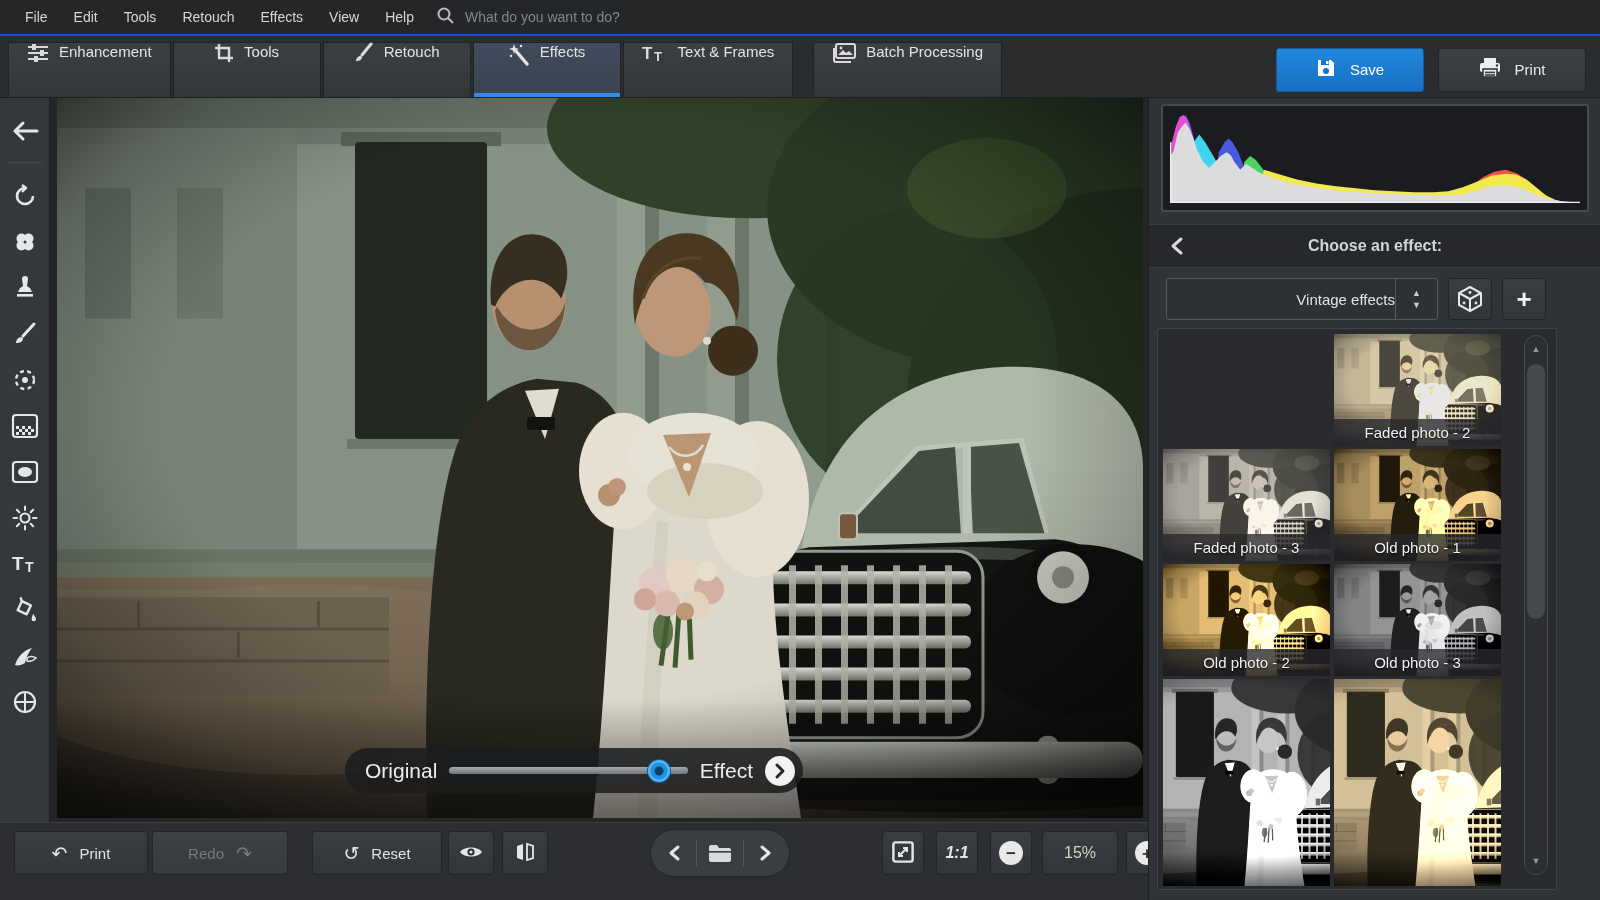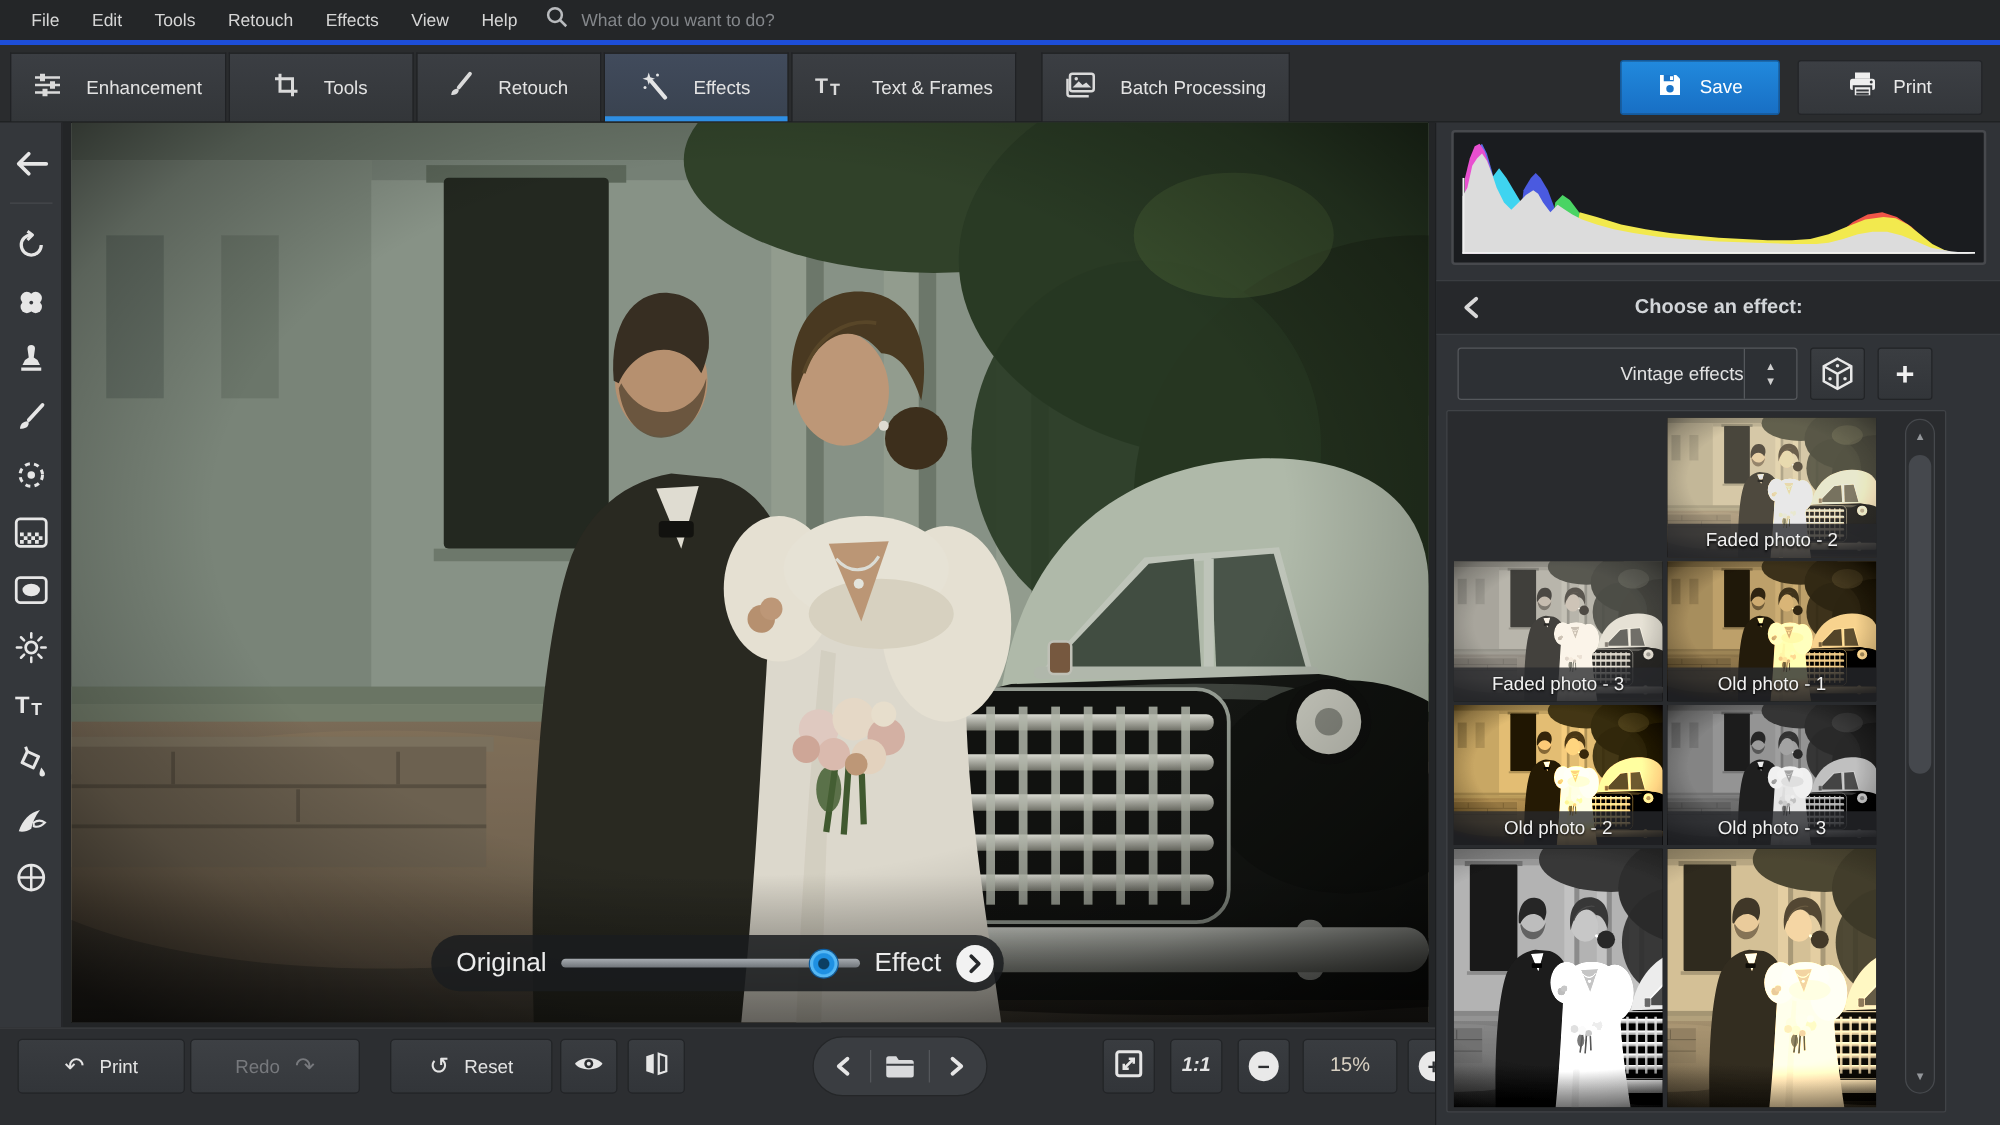--- a/index.html
+++ b/index.html
@@ -1,34 +1,34 @@
 <!DOCTYPE html>
 <html><head>
 <meta charset="utf-8">
 <style>
   html,body{margin:0;padding:0;background:#1b1c1e;}
   *{box-sizing:border-box;font-family:"Liberation Sans",sans-serif;}
   #app{position:relative;width:1600px;height:900px;background:#232527;overflow:hidden;color:#d8d8d8;}
 
   
-  .menubar{position:absolute;left:0;top:0;width:1600px;height:36px;background:#242628;display:flex;align-items:center;padding-left:12px;border-bottom:4px solid #1d4ed8;}
+  .menubar{position:absolute;left:0;top:0;width:1600px;height:36px;background:#242628;display:flex;align-items:center;padding-left:12px;border-bottom:2px solid #1d4ed8;}
   .menu-item{padding:0 13px;font-size:14px;color:#d6d6d6;line-height:36px;cursor:default;}
   .searchbox{display:flex;align-items:center;margin-left:10px;gap:9px;}
   .search-input{background:transparent;border:none;outline:none;font-size:14px;color:#b8babd;width:260px;}
   .search-input::placeholder{color:#84878b;}
 
   
   .tabbar{position:absolute;left:0;top:36px;width:1600px;height:62px;background:#2a2c2e;display:flex;align-items:stretch;padding:6px 0 0 8px;border-bottom:1px solid #1d1f21;}
-  .tab{display:flex;align-items:center;justify-content:center;gap:20px;min-width:148px;padding:0 18px;margin-right:2px;background:linear-gradient(#3b3e43,#333639);border:1px solid #202225;border-bottom:none;font-size:15px;color:#e3e3e3;position:relative;cursor:pointer;}
+  .tab{display:flex;justify-content:center;gap:10px;min-width:148px;padding:0 18px;margin-right:2px;background:linear-gradient(#3b3e43,#333639);border:1px solid #202225;border-bottom:none;font-size:15px;color:#e3e3e3;position:relative;cursor:pointer;}
   .tab .ticon{opacity:.92;}
   .tab.active{background:linear-gradient(#414b5c,#39424f);}
   .tab.active::after{content:"";position:absolute;left:0;right:0;bottom:0;height:4px;background:#2e8ee3;}
   .tab.batch{margin-left:18px;}
   .tabbar-right{margin-left:auto;display:flex;gap:14px;align-items:center;padding-right:14px;}
-  .btn-save{display:flex;align-items:center;justify-content:center;gap:14px;width:128px;height:44px;background:linear-gradient(#2189dd,#186fc4);border:1px solid #115a9f;border-radius:3px;color:#fff;font-size:15px;cursor:pointer;margin-left:48px;}
+  .btn-save{display:flex;align-items:center;justify-content:center;gap:14px;width:148px;height:44px;background:linear-gradient(#2189dd,#186fc4);border:1px solid #115a9f;border-radius:3px;color:#fff;font-size:15px;cursor:pointer;margin-left:48px;}
   .btn-print{display:flex;align-items:center;justify-content:center;gap:14px;width:148px;height:44px;background:linear-gradient(#3c3f44,#34373b);border:1px solid #232528;border-radius:3px;color:#e8e8e8;font-size:15px;cursor:pointer;}
 
   
   .rail{position:absolute;left:0;top:98px;width:50px;height:724px;background:#34373b;border-right:1px solid #202225;display:flex;flex-direction:column;align-items:center;padding:10px 0;}
   .rail-btn{width:42px;height:46px;display:flex;align-items:center;justify-content:center;cursor:pointer;border-radius:3px;flex:0 0 auto;}
   .rail-sep{width:34px;height:1px;background:#46494d;margin:8px 0 10px;}
 
   
   .canvas{position:absolute;left:57px;top:98px;width:1086px;height:720px;background:#000;overflow:hidden;}
   .canvas svg.photo{display:block;width:100%;height:100%;}

